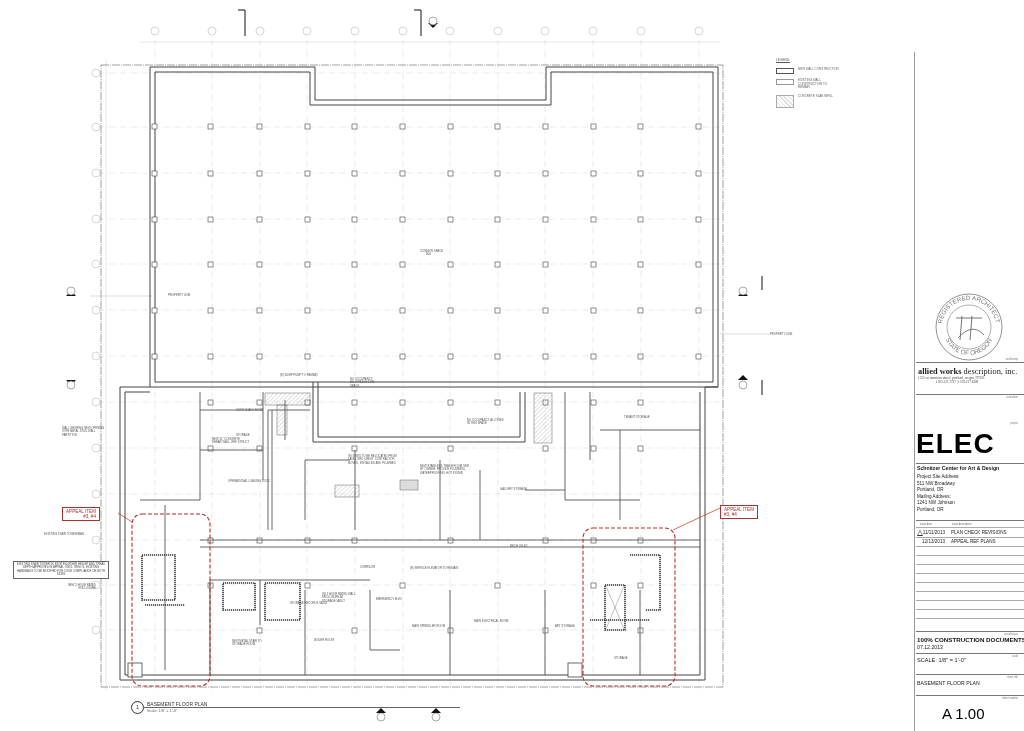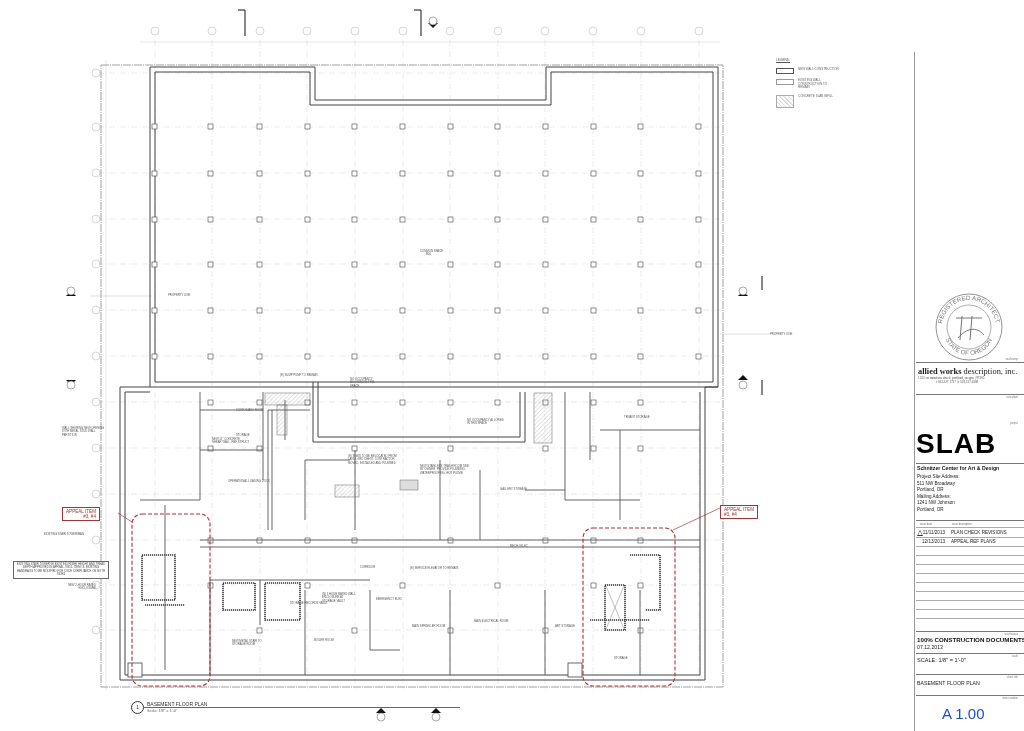--- a/index.html
+++ b/index.html
@@ -19,21 +19,21 @@
   .addr { position:absolute; left:5px; top:474px; font-size:4.6px; line-height:6.6px; color:#222; white-space:nowrap; }
   .rev-head { position:absolute; top:523px; font-size:2.6px; color:#666; }
   .rev-row { position:absolute; left:5px; font-size:4.6px; color:#222; white-space:nowrap; }
   .rev-row .d { display:inline-block; width:24px; text-align:right; margin-right:6px; }
   .tri { position:absolute; left:5px; top:530px; width:0; height:0; border-left:3.5px solid transparent; border-right:3.5px solid transparent; border-bottom:6px solid #333; }
   .tri::after { content:""; position:absolute; left:-2.4px; top:1.3px; border-left:2.4px solid transparent; border-right:2.4px solid transparent; border-bottom:4.2px solid #fff; }
   .status { position:absolute; left:5px; top:636px; font-size:6.2px; font-weight:bold; color:#111; white-space:nowrap; }
   .status-date { position:absolute; left:5px; top:644px; font-size:5.2px; color:#222; }
   .scale { position:absolute; left:5px; top:657px; font-size:5.6px; color:#222; white-space:nowrap; }
   .title { position:absolute; left:5px; top:680px; font-size:5.2px; color:#222; white-space:nowrap; }
-  .sheetno { position:absolute; left:30px; top:705px; font-size:15px; color:#1d4ed8; white-space:nowrap; }
+  .sheetno { position:absolute; left:30px; top:705px; font-size:15px; color:#000000; white-space:nowrap; }
   svg text { font-family:"Liberation Sans", sans-serif; }
   .appeal { position:absolute; border:1px solid #b03030; color:#b03030; font-size:4.6px; line-height:5px; padding:1px 3px; text-align:right; background:#fff; white-space:nowrap; }
   .view-title { position:absolute; left:147px; top:701px; font-size:5px; color:#333; white-space:nowrap; }
   .view-scale { position:absolute; left:147px; top:709px; font-size:3.8px; color:#666; white-space:nowrap; }
   .view-num { position:absolute; left:131px; top:701px; width:11px; height:11px; border:0.8px solid #333; border-radius:50%; font-size:4.5px; text-align:center; line-height:11px; }
   .view-underline { position:absolute; left:144px; top:707px; width:316px; height:1.4px; background:#666; }
   .legend { position:absolute; left:776px; top:58px; }
   .legend-title { font-size:3.2px; color:#555; margin-bottom:6px; text-decoration:underline; }
   .legend-item { display:flex; align-items:flex-start; margin-bottom:5px; }
   .legend-sw { width:16px; height:4px; border:0.8px solid #555; margin-right:4px; flex-shrink:0; }
@@ -417,21 +417,21 @@
 
     <div class="firm">
       <div class="firm-name"><b>allied works</b><span> description, inc.</span></div>
       <div class="firm-addr">1532 sw morrison street | portland, oregon | 97205</div>
       <div class="firm-addr" style="padding-left:18px">t 503.227.1737 | f 503.227.6309</div>
     </div>
     <div class="tb-rule" style="top:394px"></div>
     <div class="tb-tiny" style="top:396px">consultant</div>
     <div class="tb-tiny" style="top:422px">project</div>
 
-    <div class="proj">SLAB</div>
+    <div class="proj">ELEC</div>
     <div class="tb-rule" style="top:463px"></div>
     <div class="proj-sub">Schnitzer Center for Art &amp; Design</div>
     <div class="addr">
       <div>Project Site Address:</div>
       <div>511 NW Broadway</div>
       <div>Portland, OR</div>
       <div>Mailing Address:</div>
       <div>1241 NW Johnson</div>
       <div>Portland, OR</div>
     </div>

